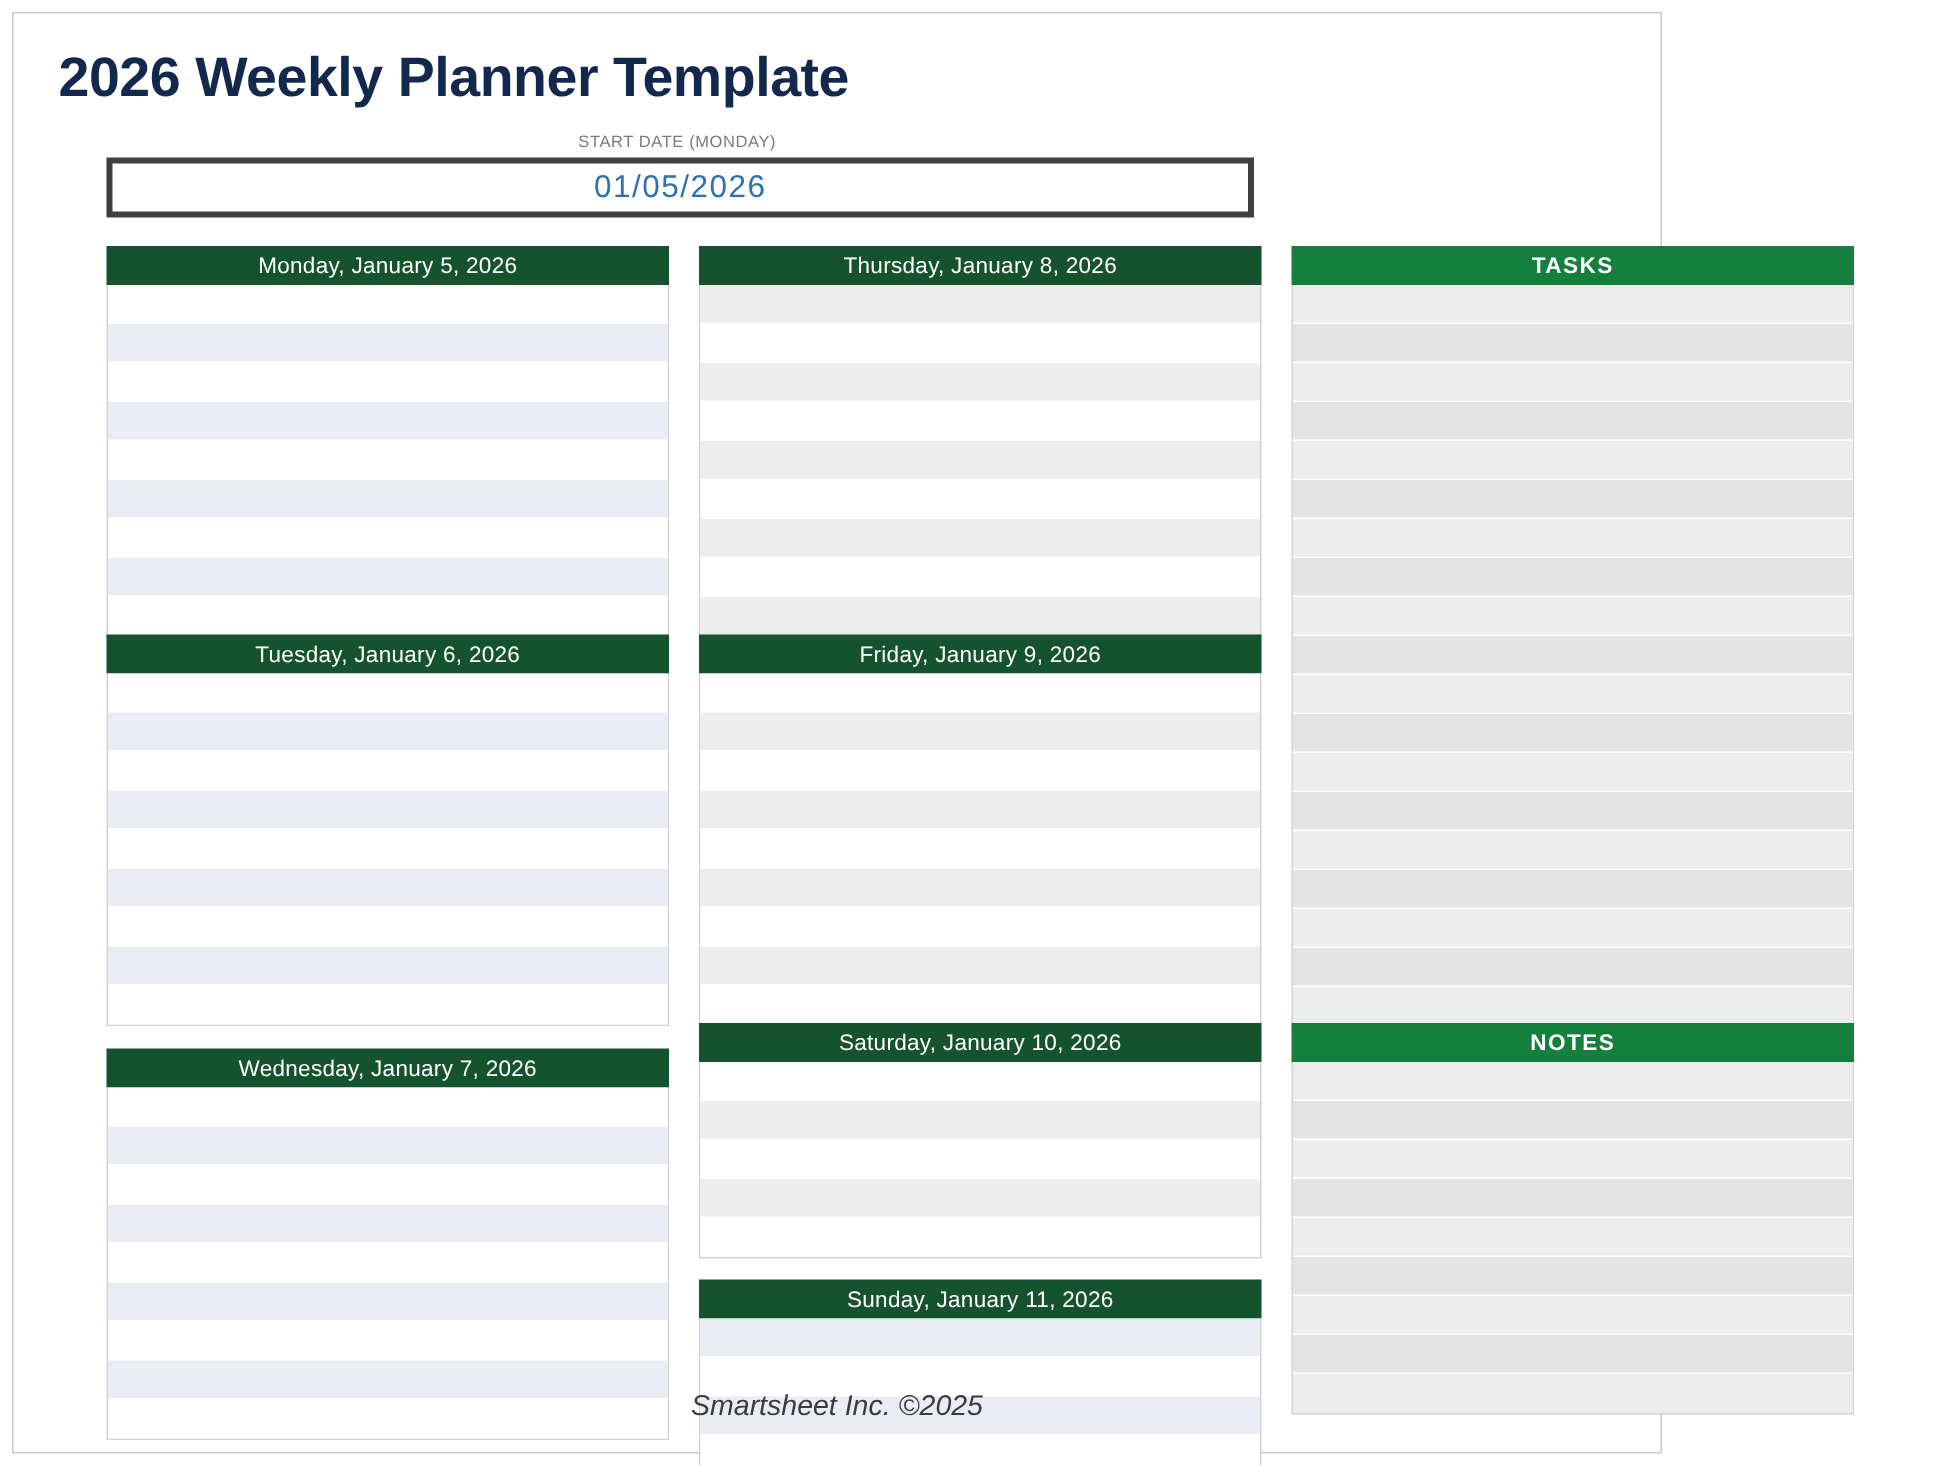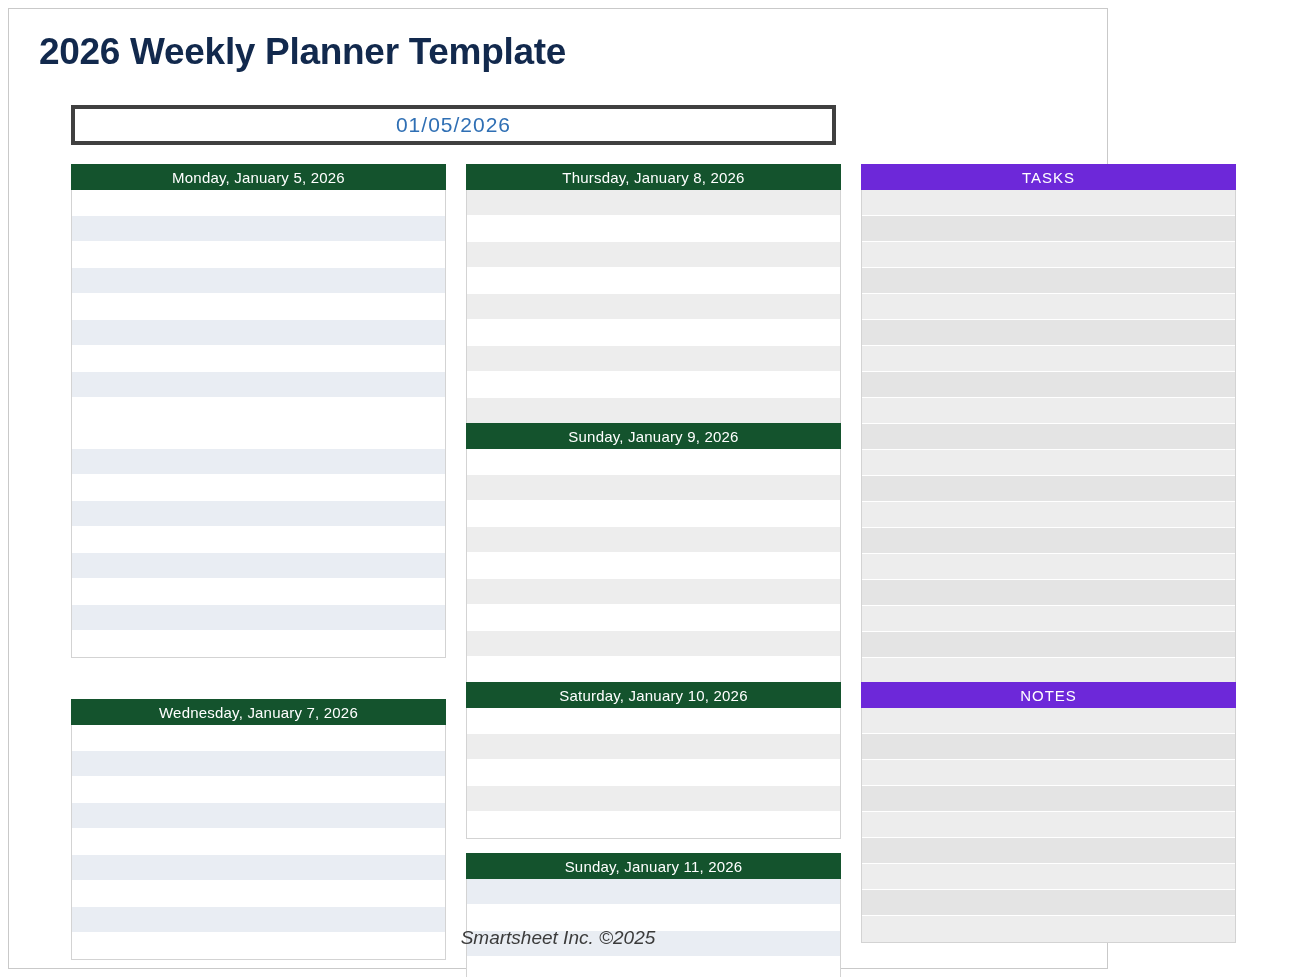--- a/index.html
+++ b/index.html
@@ -82,28 +82,29 @@
     color: #ffffff;
     display: flex;
     align-items: center;
     justify-content: center;
     font-size: 15px;
     letter-spacing: 0.2px;
     box-sizing: border-box;
   }
   .panel-header {
     height: 26px;
-    background: #6d28d9;
+    background: #15803d;
     color: #ffffff;
     display: flex;
     align-items: center;
     justify-content: center;
     font-size: 15px;
     letter-spacing: 1px;
     box-sizing: border-box;
+    font-weight: bold;
   }
   .rows {
     border-left: 1px solid #d3d3d3;
     border-right: 1px solid #d3d3d3;
     border-bottom: 1px solid #d3d3d3;
     box-sizing: border-box;
   }
   .row {
     height: 26px;
     border-bottom: 1px solid #ffffff;
@@ -126,20 +127,21 @@
     color: #3b3b3b;
   }
 </style>
 </head>
 <body>
 
 <div class="page">
 
   <div class="title">2026 Weekly Planner Template</div>
 
+  <div class="startdate-label">START DATE (MONDAY)</div>
 
   <div class="startdate-box">
     <div class="startdate-value" title="MM/DD/YYYY">01/05/2026</div>
   </div>
 
   <div class="col col-1">
 
     <div class="block" style="top:155px;">
       <div class="day-header">Monday, January 5, 2026</div>
       <div class="rows">
@@ -149,20 +151,21 @@
         <div class="row even"></div>
         <div class="row odd"></div>
         <div class="row even"></div>
         <div class="row odd"></div>
         <div class="row even"></div>
         <div class="row odd"></div>
       </div>
     </div>
 
     <div class="block" style="top:414px;">
+      <div class="day-header">Tuesday, January 6, 2026</div>
       <div class="rows">
         <div class="row odd"></div>
         <div class="row even"></div>
         <div class="row odd"></div>
         <div class="row even"></div>
         <div class="row odd"></div>
         <div class="row even"></div>
         <div class="row odd"></div>
         <div class="row even"></div>
         <div class="row odd"></div>
@@ -197,21 +200,21 @@
         <div class="row odd"></div>
         <div class="row gy-odd"></div>
         <div class="row odd"></div>
         <div class="row gy-odd"></div>
         <div class="row odd"></div>
         <div class="row gy-odd"></div>
       </div>
     </div>
 
     <div class="block" style="top:414px;">
-      <div class="day-header">Sunday, January 9, 2026</div>
+      <div class="day-header">Friday, January 9, 2026</div>
       <div class="rows">
         <div class="row odd"></div>
         <div class="row gy-odd"></div>
         <div class="row odd"></div>
         <div class="row gy-odd"></div>
         <div class="row odd"></div>
         <div class="row gy-odd"></div>
         <div class="row odd"></div>
         <div class="row gy-odd"></div>
         <div class="row odd"></div>

